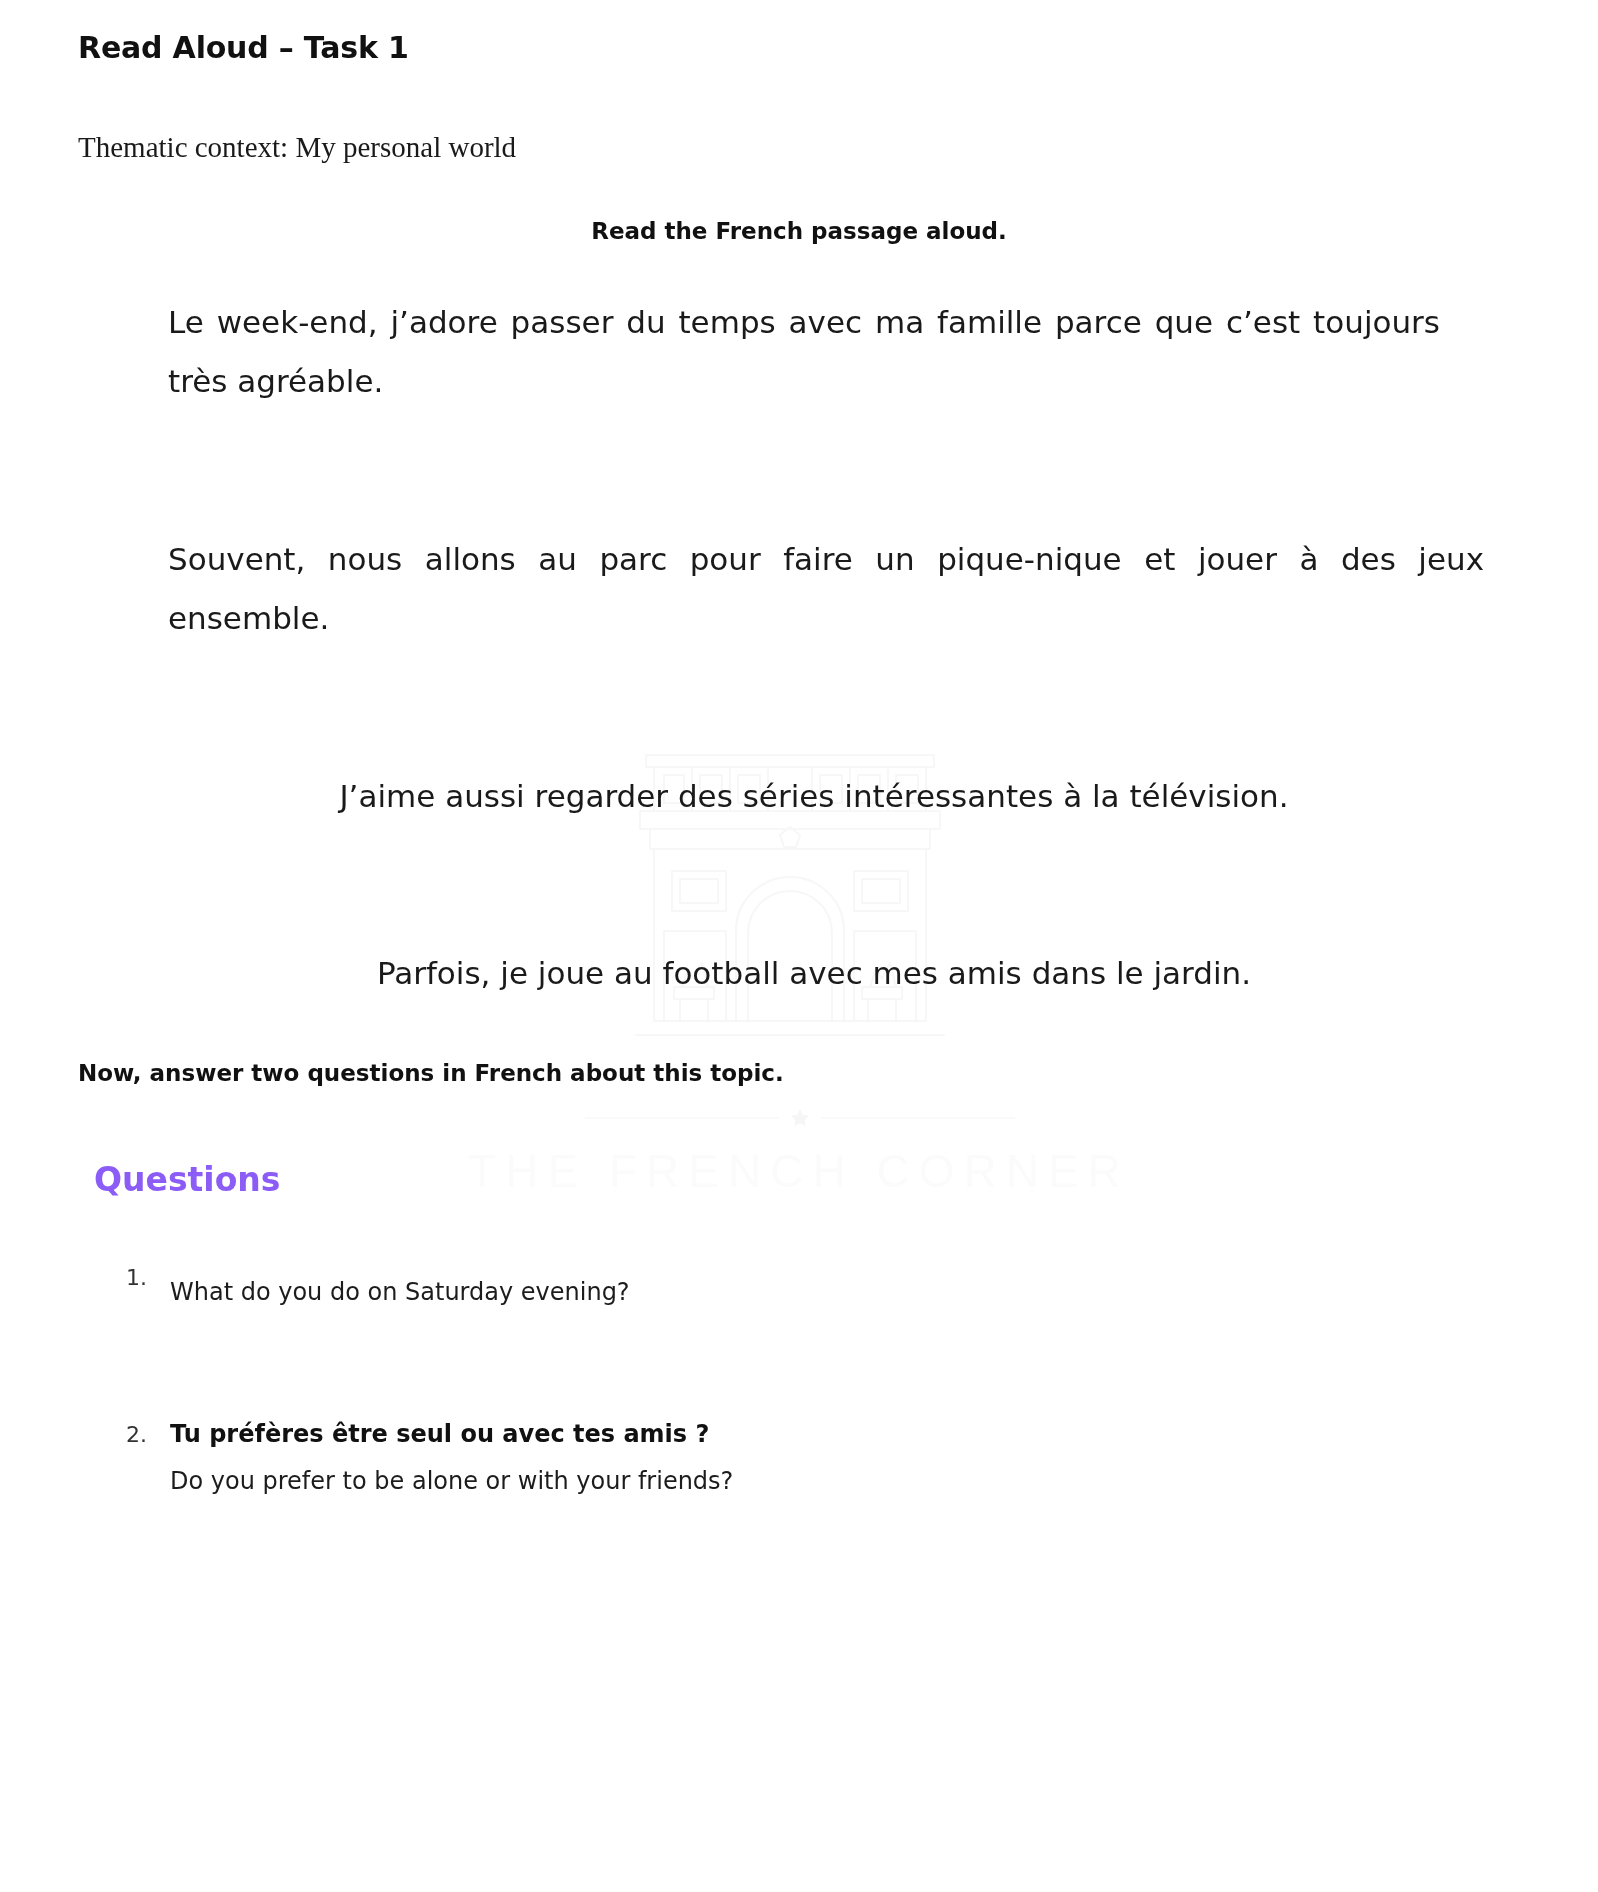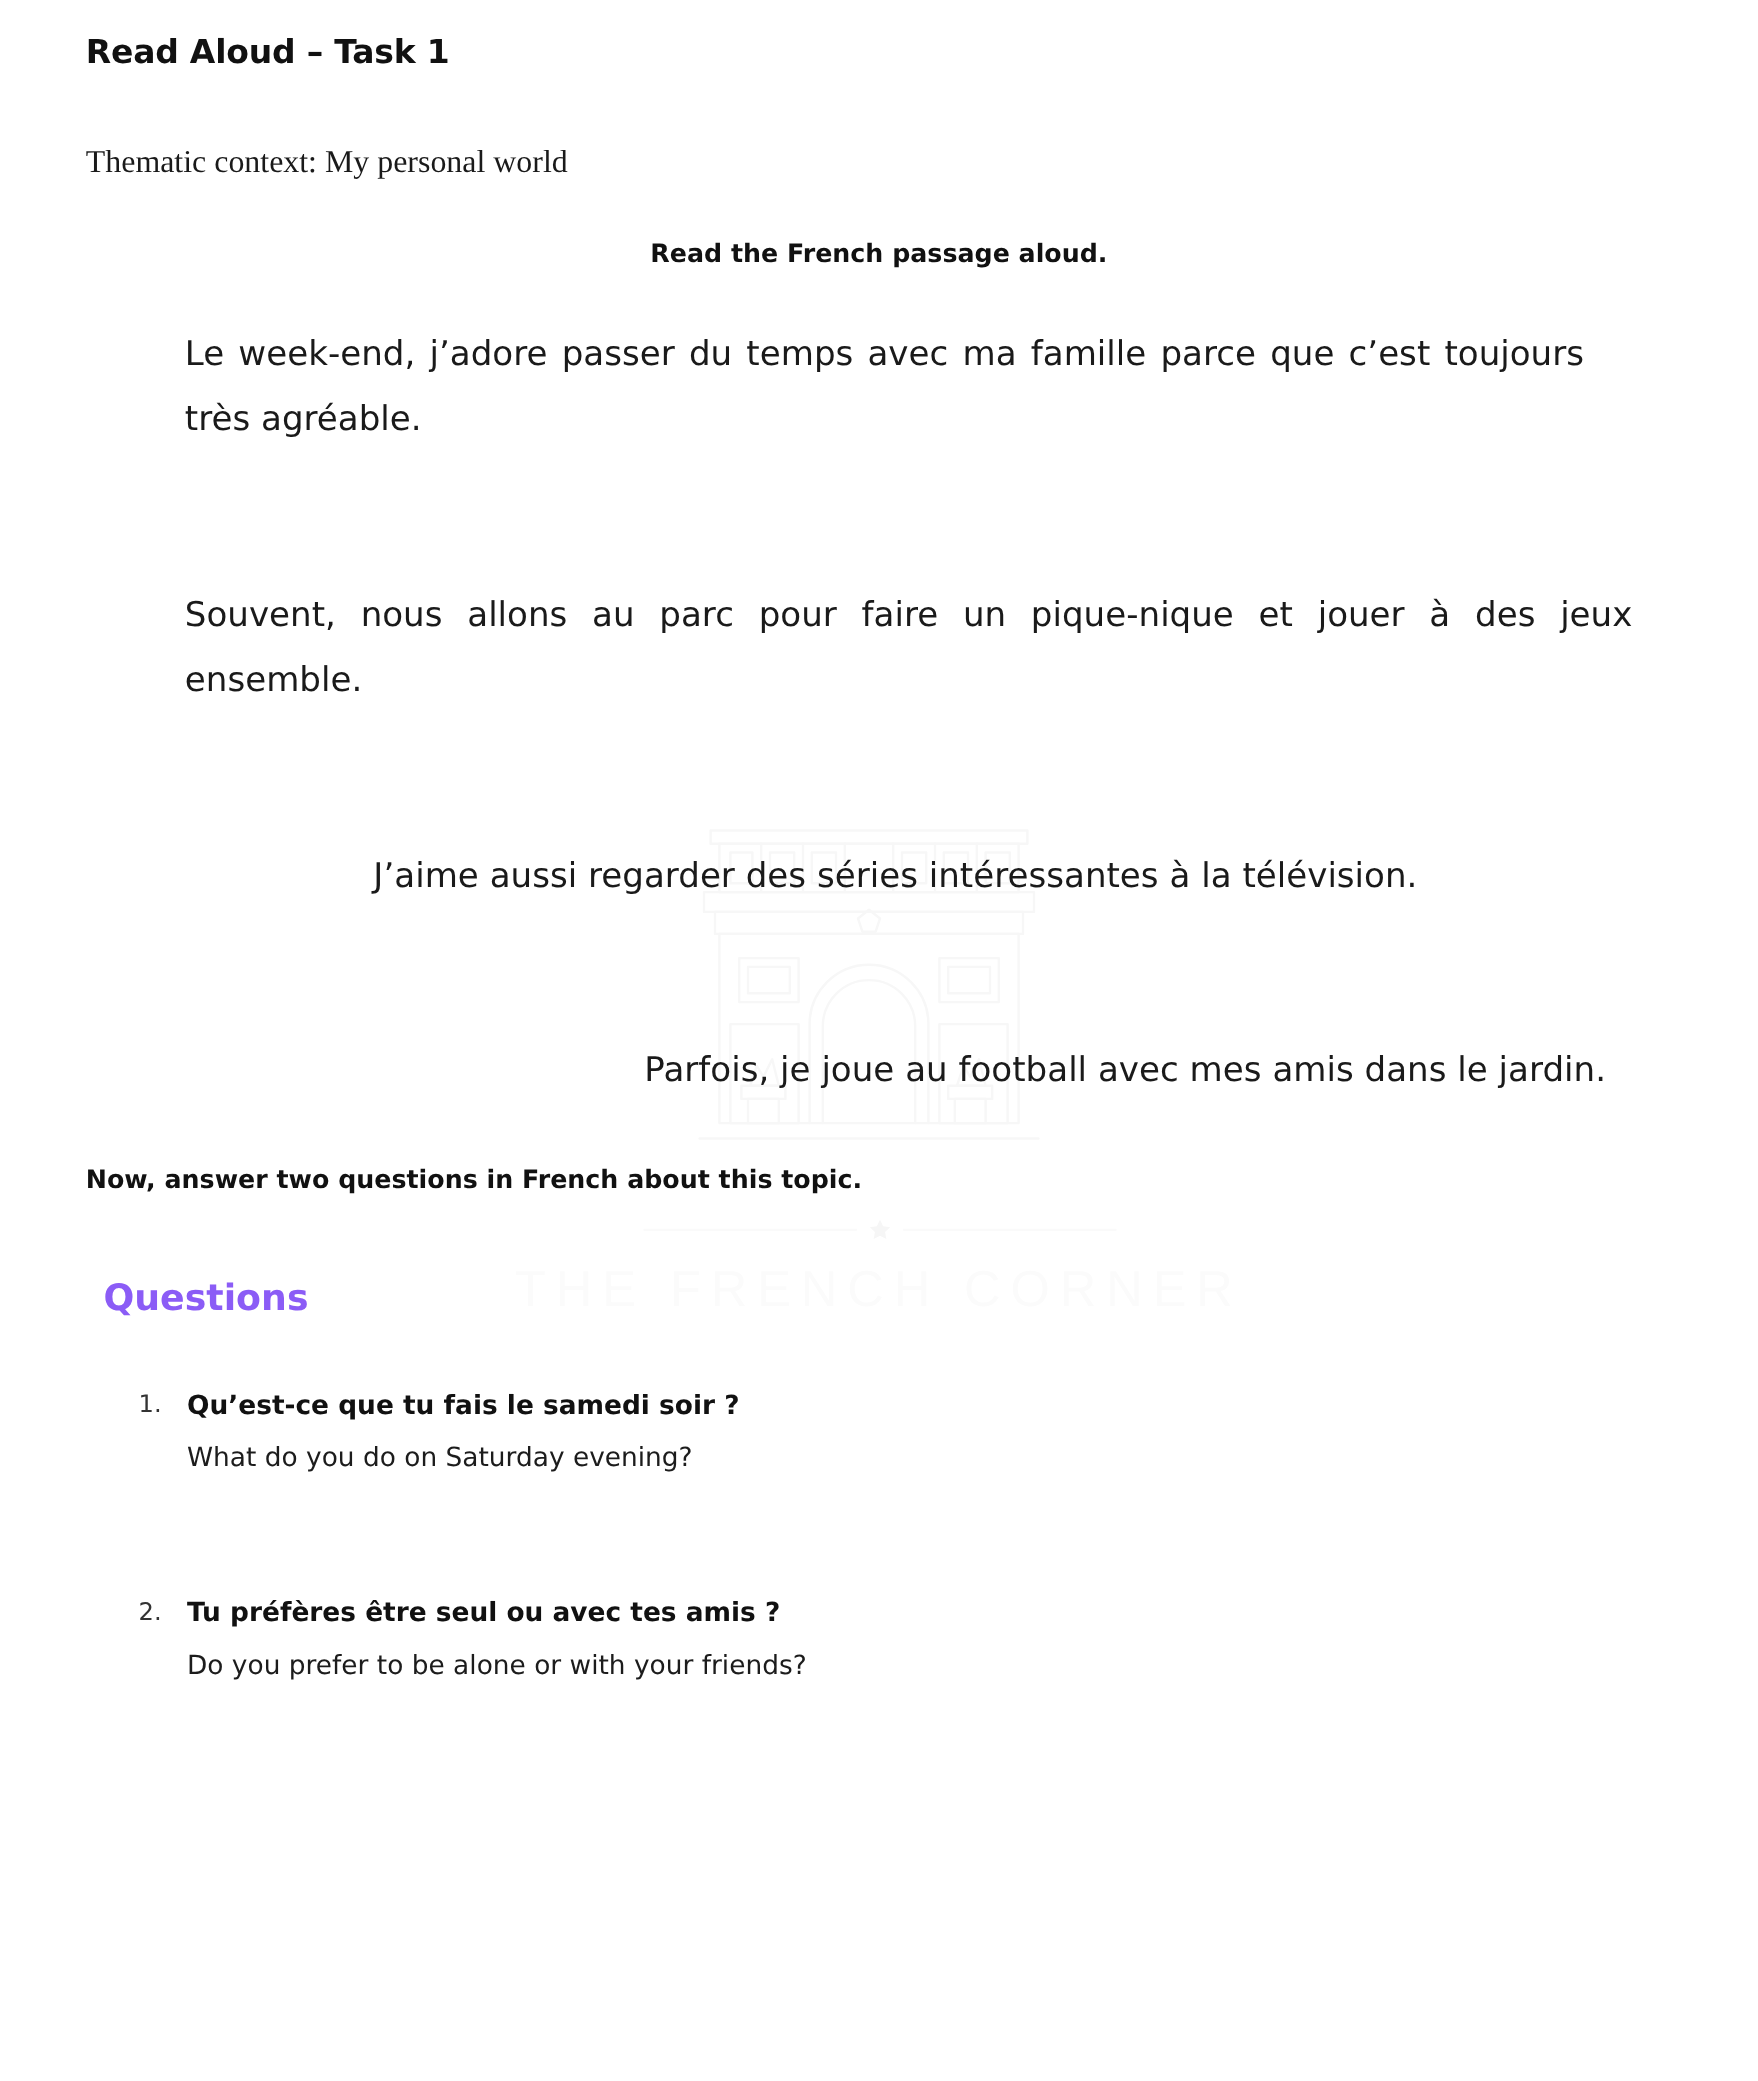--- a/index.html
+++ b/index.html
@@ -127,21 +127,21 @@
     color: #1a1a1a;
     margin: 0 0 0 0;
     padding-left: 90px;
     padding-right: 60px;
     text-align: justify;
     text-justify: inter-word;
   }
   .passage.p1 { padding-right: 80px; }
   .passage.p2 { padding-right: 36px; }
   .passage.p3 { text-align: center; }
-  .passage.p4 { text-align: right; }
+  .passage.p4 { text-align: center; }
 
   .gap-1 { height: 118px; }
   .gap-2 { height: 118px; }
   .gap-3 { height: 118px; }
 
   .now-answer {
     font-family: "DejaVu Sans", sans-serif;
     font-weight: 700;
     font-size: 23px;
     line-height: 1.3;
@@ -292,21 +292,20 @@
 
     </div>
 
     <p class="now-answer">Now, answer two questions in French about this topic.</p>
 
     <h2 class="questions-heading">Questions</h2>
 
     <ol class="q-list">
       <li>
         <span class="q-num">1.</span>
-        <p class="q-fr">Qu’est-ce que tu fais le samedi soir ?</p>
         <p class="q-en">What do you do on Saturday evening?</p>
       </li>
       <li>
         <span class="q-num">2.</span>
         <p class="q-fr">Tu préfères être seul ou avec tes amis ?</p>
         <p class="q-en">Do you prefer to be alone or with your friends?</p>
       </li>
     </ol>
 
   </div>

